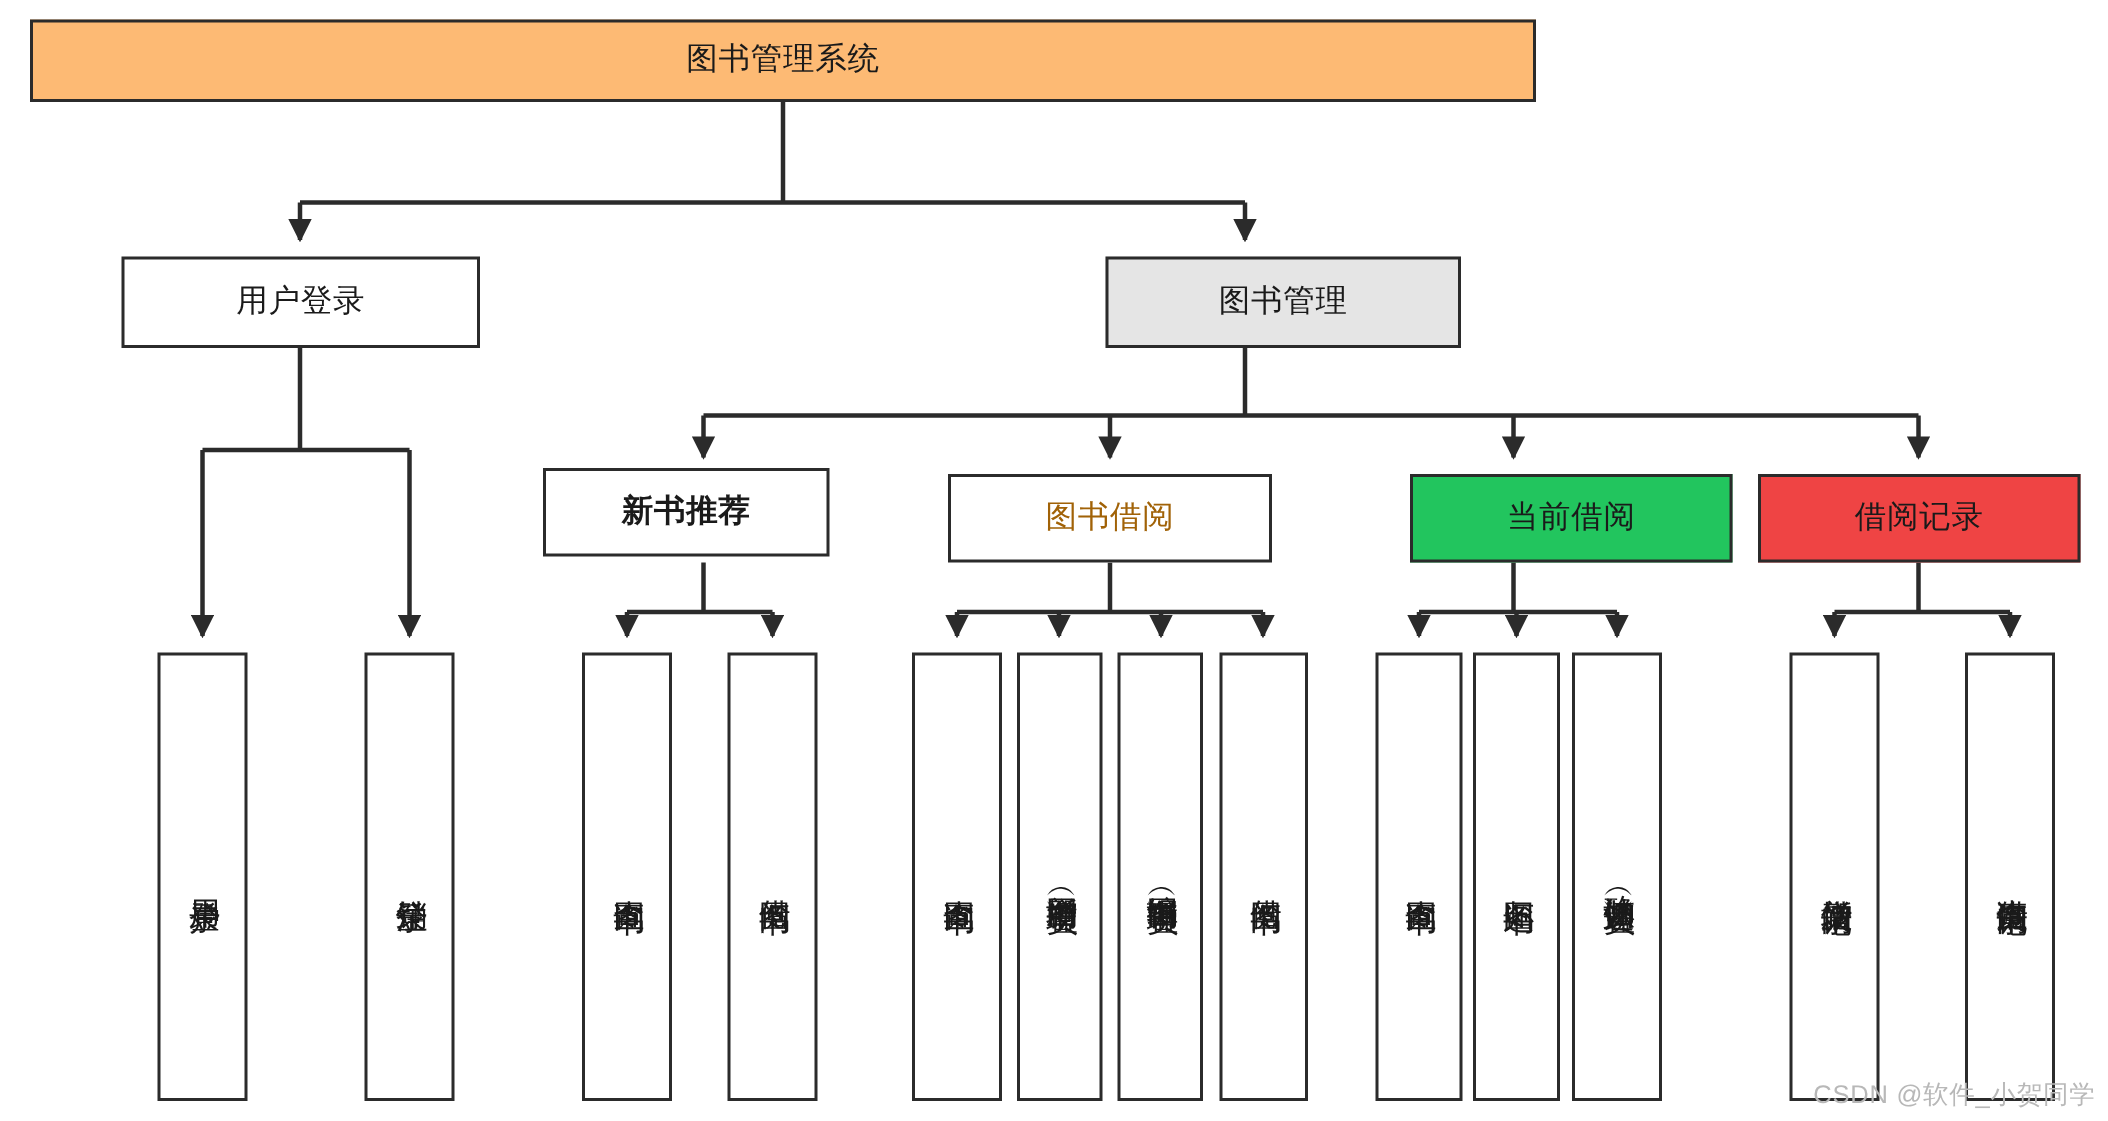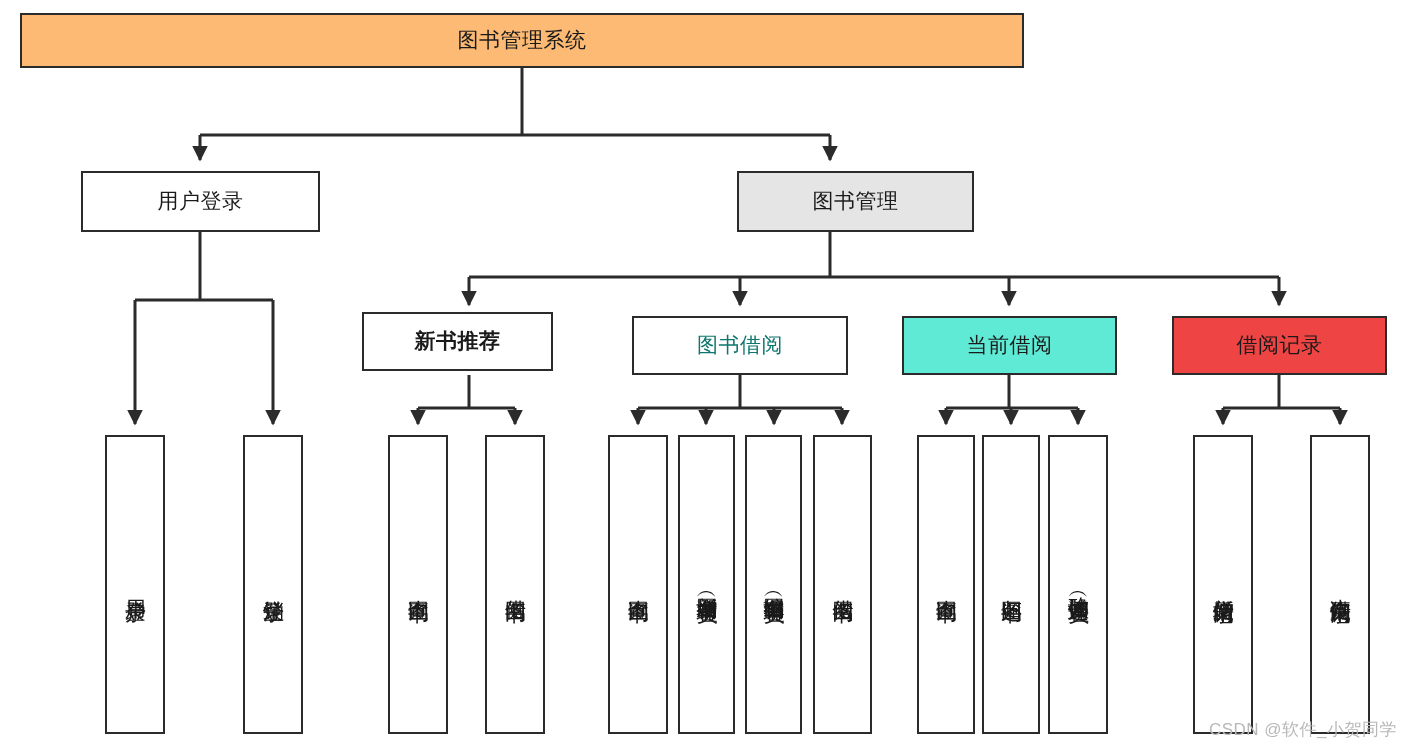--- a/index.html
+++ b/index.html
@@ -131,23 +131,23 @@
     <span class="node-label" style="color: rgb(26, 26, 26);">用户登录</span>
   </div>
   <div class="node" style="left: 711px; top: 171px; width: 237px; height: 61px; border-color: rgb(43, 43, 43); background: #e5e5e5; margin-left: 26px;">
     <span class="node-label" style="color: rgb(26, 26, 26);">图书管理</span>
   </div>
 
   <div class="node" style="left: 362px; top: 312px; width: 191px; height: 59px; border-color: rgb(43, 43, 43); background: rgb(255, 255, 255); font-weight: bold;">
     <span class="node-label" style="color: rgb(26, 26, 26);">新书推荐</span>
   </div>
   <div class="node" style="left: 632px; top: 316px; width: 216px; height: 59px; border-color: rgb(43, 43, 43); background: rgb(255, 255, 255);">
-    <span class="node-label" style="color: #0f766e;">图书借阅</span>
+    <span class="node-label" style="color: #a16207;">图书借阅</span>
   </div>
-  <div class="node" style="left: 902px; top: 316px; width: 215px; height: 59px; border-color: rgb(43, 43, 43); background: #5eead4;">
+  <div class="node" style="left: 940px; top: 316px; width: 215px; height: 59px; border-color: rgb(43, 43, 43); background: #22c55e;">
     <span class="node-label" style="color: rgb(26, 26, 26);">当前借阅</span>
   </div>
   <div class="node" style="left: 1172px; top: 316px; width: 215px; height: 59px; border-color: rgb(43, 43, 43); background: #ef4444;">
     <span class="node-label" style="color: rgb(26, 26, 26);">借阅记录</span>
   </div>
 
   <div class="node leaf" style="left: 105px; top: 435px; width: 60px; height: 299px; border-color: rgb(43, 43, 43); background: rgb(255, 255, 255);">
     <span class="node-label" style="color: rgb(26, 26, 26);">用户登录</span>
   </div>
   <div class="node leaf" style="left: 243px; top: 435px; width: 60px; height: 299px; border-color: rgb(43, 43, 43); background: rgb(255, 255, 255);">

